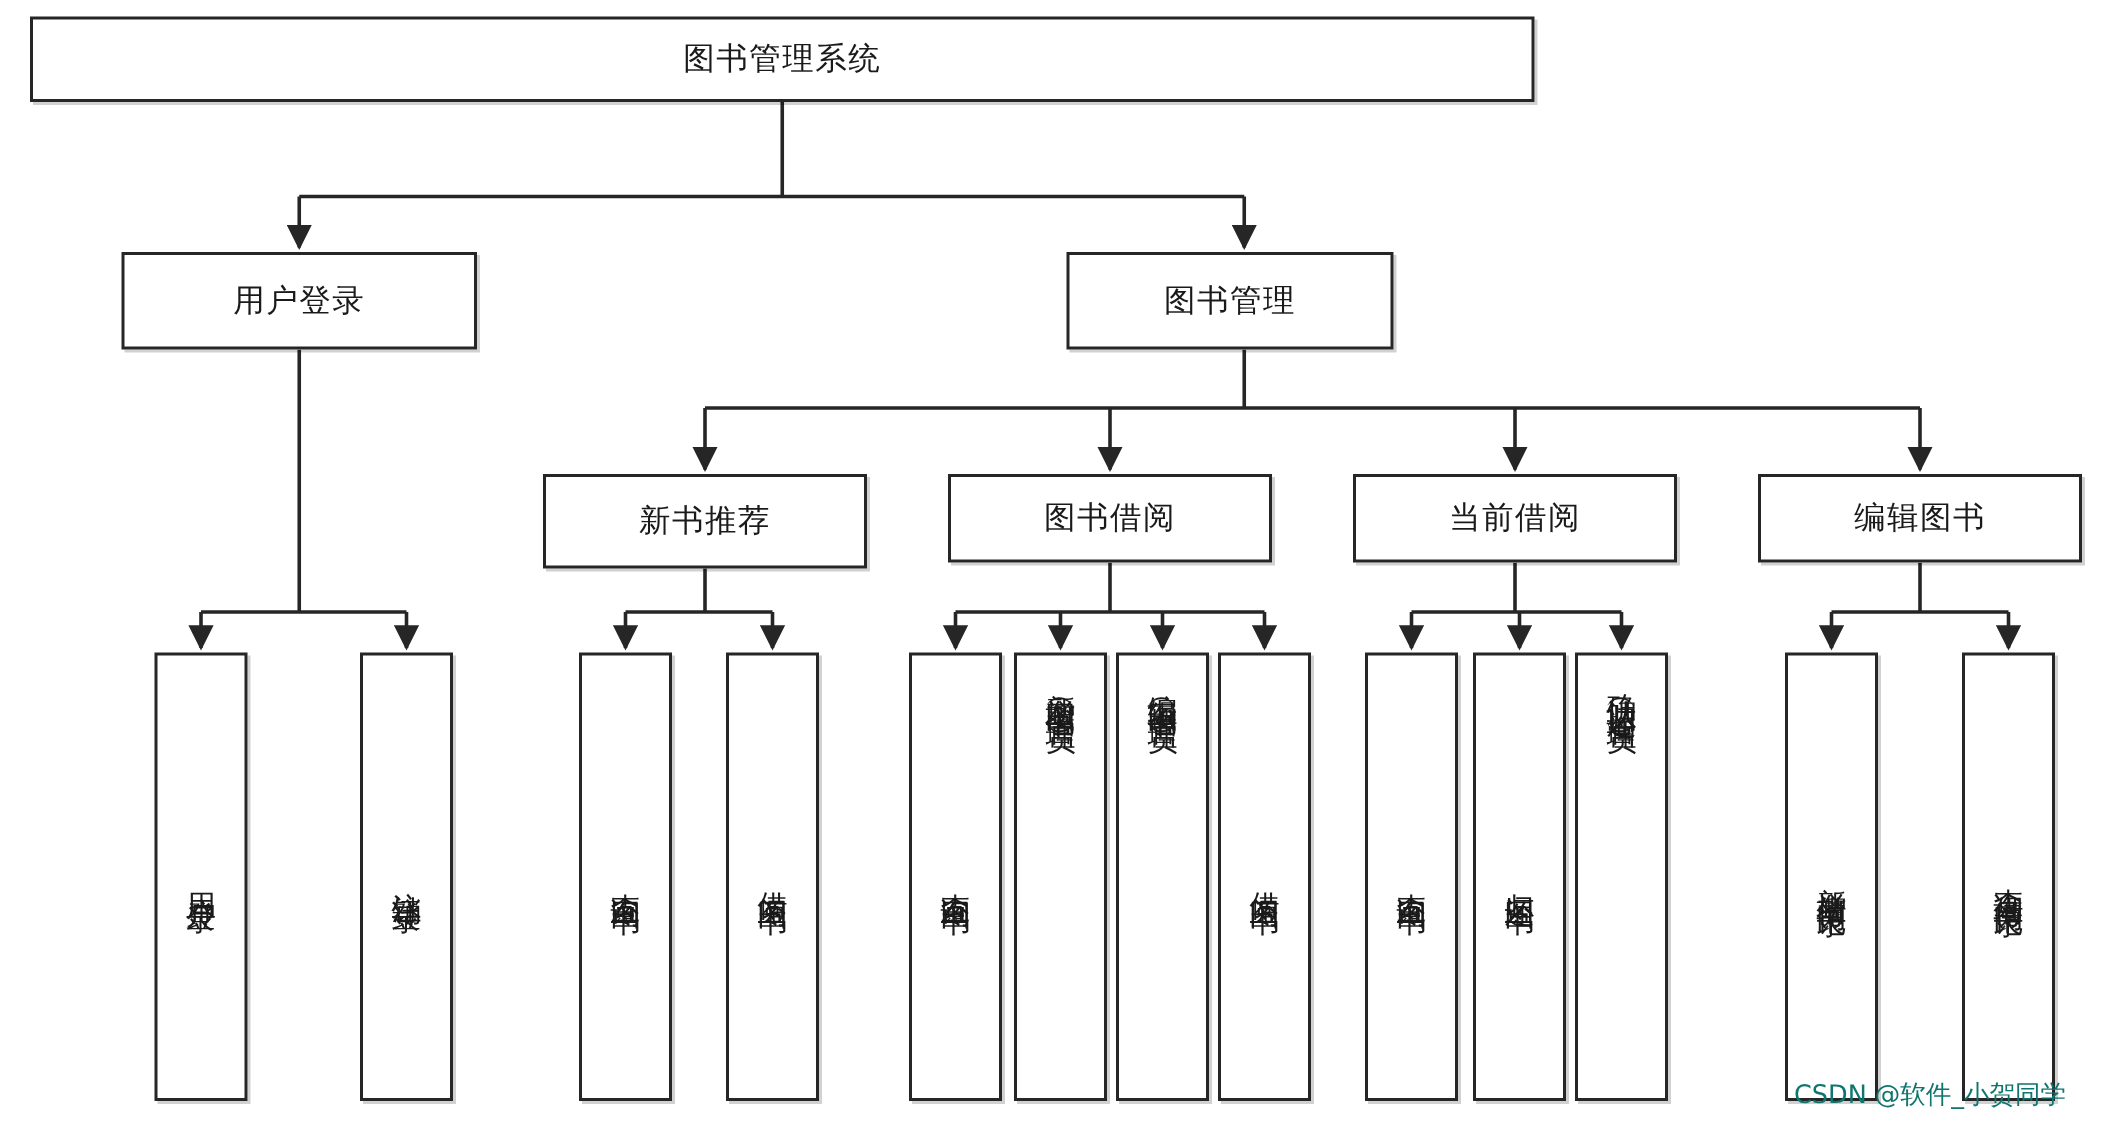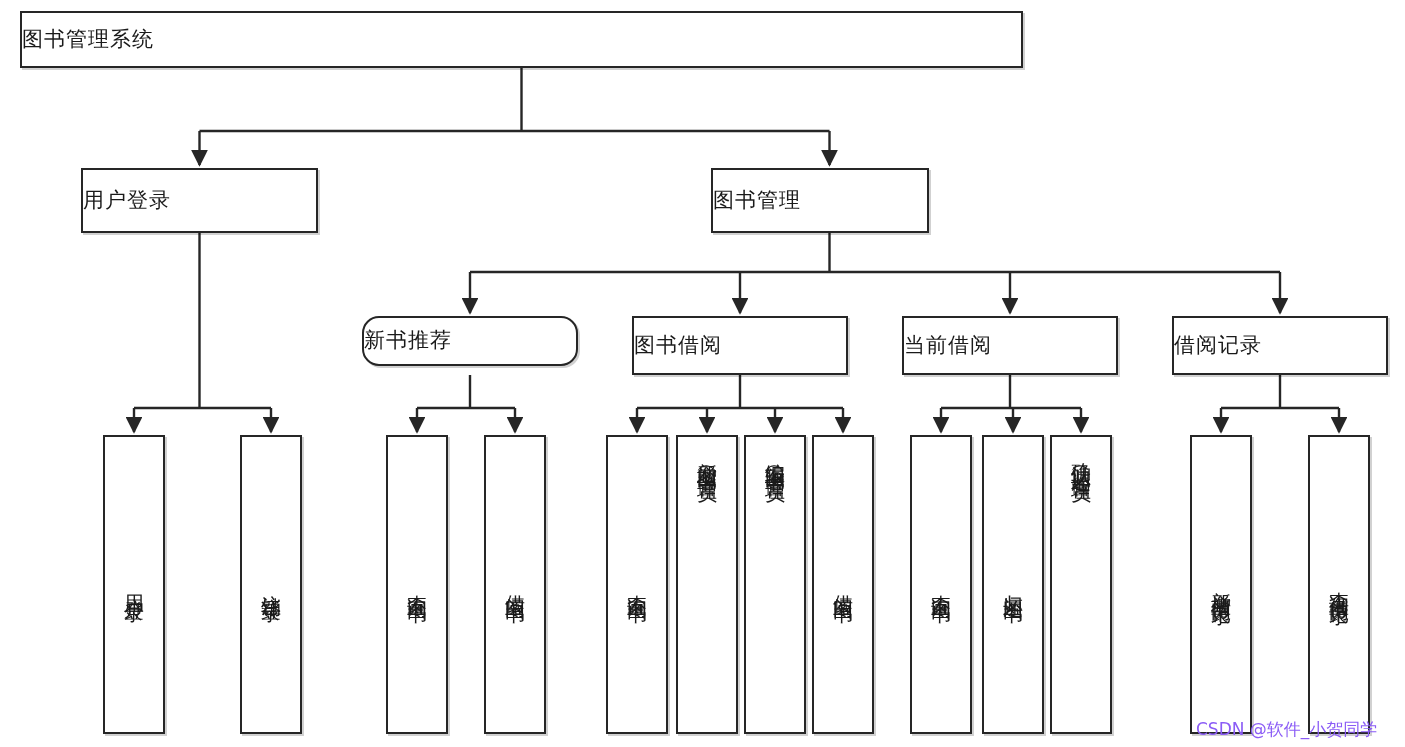--- a/index.html
+++ b/index.html
@@ -25,20 +25,21 @@
     height: 747px;
   }
   .node-box {
     position: absolute;
     box-sizing: border-box;
     background: #ffffff;
     border: 2px solid #262626;
     box-shadow: 2px 2px 0 rgba(0,0,0,0.18);
     display: flex;
     align-items: center;
+    justify-content: center;
   }
   .node-label-h {
     font-size: 21px;
     color: #1a1a1a;
     letter-spacing: 1px;
     line-height: 1.1;
     white-space: nowrap;
     font-family: "DejaVu Sans", "Liberation Sans", sans-serif;
   }
   .node-label-v {
@@ -56,21 +57,21 @@
     justify-content: center;
     padding-top: 10px;
   }
   .leaf-box.centered {
     align-items: center;
     padding-top: 0;
   }
   .watermark {
     position: absolute;
     font-size: 17px;
-    color: #8b5cf6;
+    color: #0f766e;
     white-space: nowrap;
     font-family: "DejaVu Sans", "Liberation Sans", sans-serif;
     pointer-events: none;
   }
 </style>
 </head>
 <body>
 
 <div id="stage">
 
@@ -121,31 +122,31 @@
     <span class="node-label-h">图书管理系统</span>
   </div>
 
   <div class="node-box" id="box-l2-0" style="left: 81px; top: 168px; width: 237px; height: 65px;">
     <span class="node-label-h">用户登录</span>
   </div>
   <div class="node-box" id="box-l2-1" style="left: 711px; top: 168px; width: 218px; height: 65px;">
     <span class="node-label-h">图书管理</span>
   </div>
 
-  <div class="node-box" id="box-l3-0" style="left: 362px; top: 316px; width: 216px; height: 50px; border-radius: 17px;">
+  <div class="node-box" id="box-l3-0" style="left: 362px; top: 316px; width: 216px; height: 63px;">
     <span class="node-label-h">新书推荐</span>
   </div>
   <div class="node-box" id="box-l3-2" style="left: 902px; top: 316px; width: 216px; height: 59px;">
     <span class="node-label-h">当前借阅</span>
   </div>
   <div class="node-box" id="box-l3-1" style="left: 632px; top: 316px; width: 216px; height: 59px;">
     <span class="node-label-h">图书借阅</span>
   </div>
   <div class="node-box" id="box-l3-3" style="left: 1172px; top: 316px; width: 216px; height: 59px;">
-    <span class="node-label-h">借阅记录</span>
+    <span class="node-label-h">编辑图书</span>
   </div>
 
   <div class="node-box leaf-box centered" id="box-leaf-0" style="left: 103px; top: 435px; width: 62px; height: 299px;">
     <span class="node-label-v">用户登录</span>
   </div>
   <div class="node-box leaf-box centered" id="box-leaf-1" style="left: 240px; top: 435px; width: 62px; height: 299px;">
     <span class="node-label-v">注销登录</span>
   </div>
   <div class="node-box leaf-box centered" id="box-leaf-2" style="left: 386px; top: 435px; width: 62px; height: 299px;">
     <span class="node-label-v">查询图书</span>

